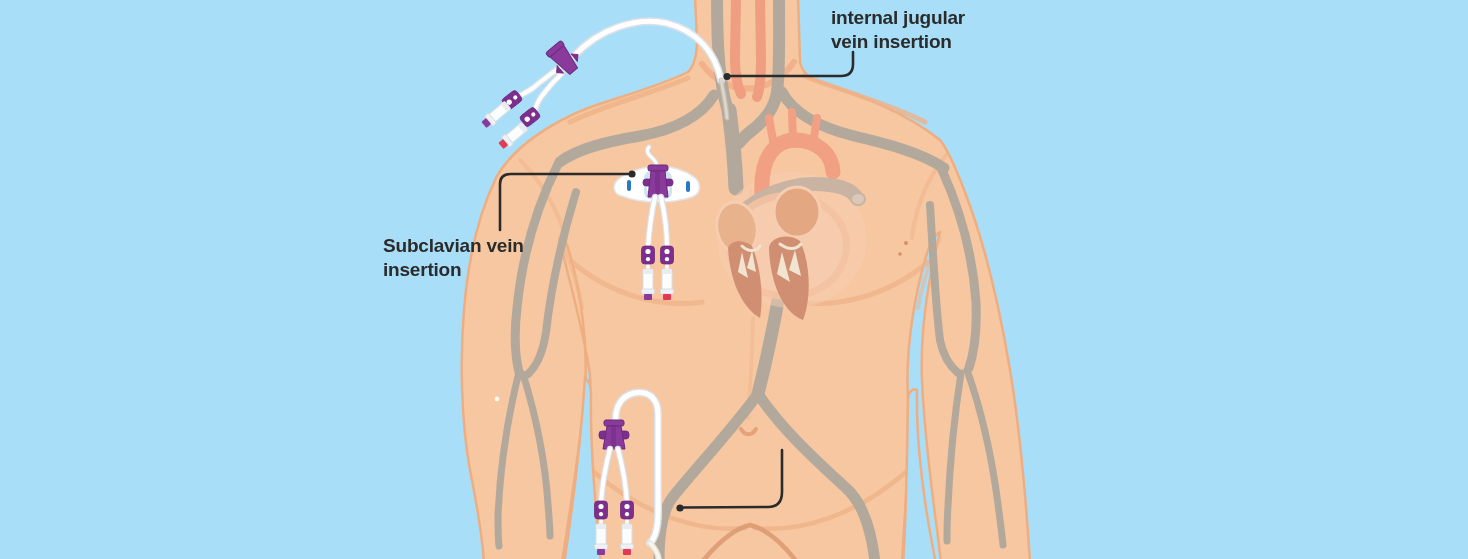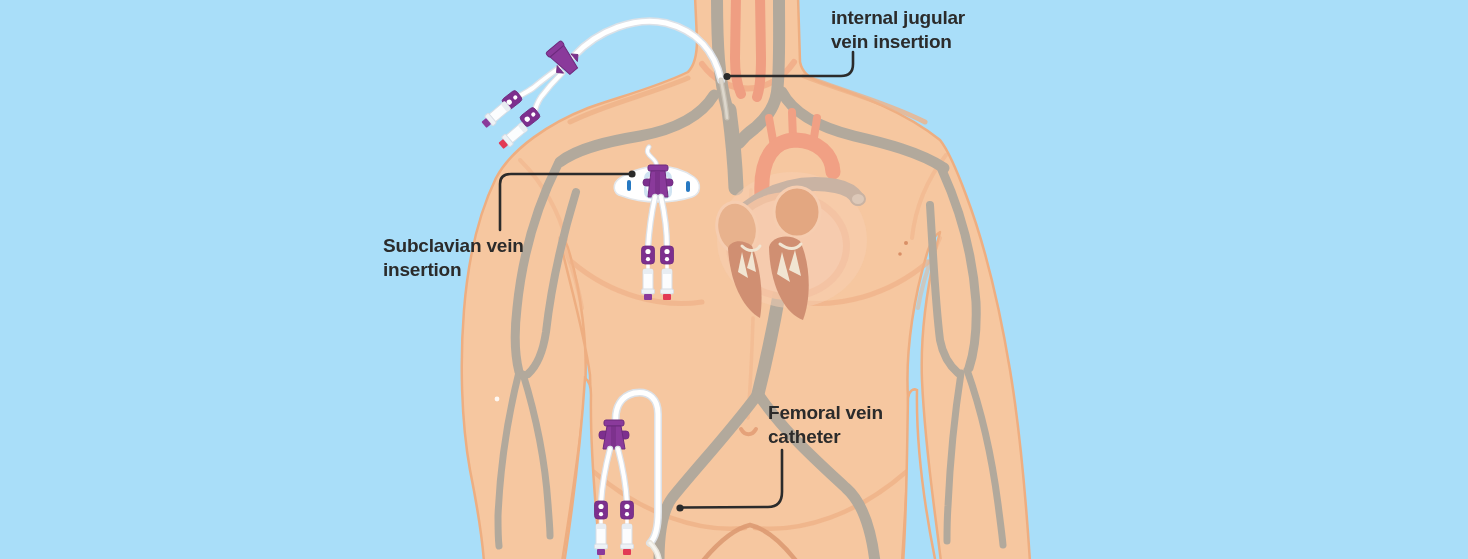--- a/index.html
+++ b/index.html
@@ -220,18 +220,14 @@
 </svg>
 
   <div class="label" style="left:831px;top:6px">
     <div>internal jugular</div>
     <div>vein insertion</div>
   </div>
   <div class="label" style="left:383px;top:234px">
     <div>Subclavian vein</div>
     <div>insertion</div>
   </div>
-  <div class="label" style="left:768px;top:401px">
-    <div>Femoral vein</div>
-    <div>catheter</div>
-  </div>
 
 </div>
 
 </body></html>

